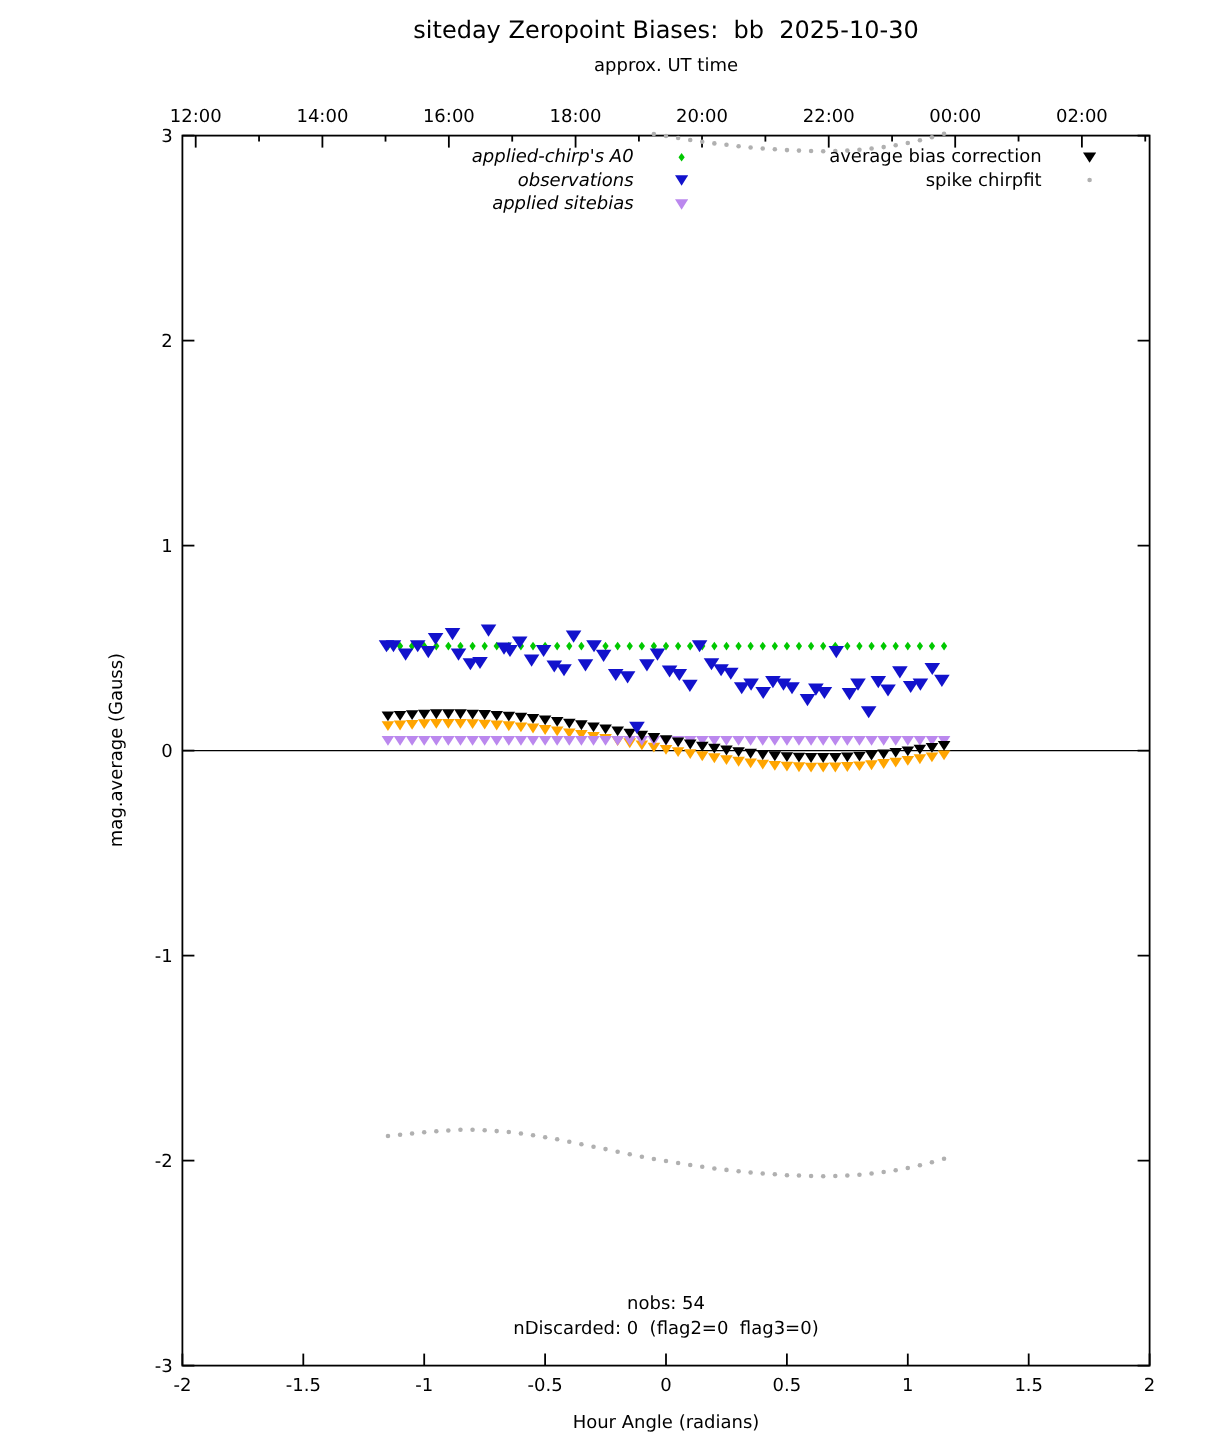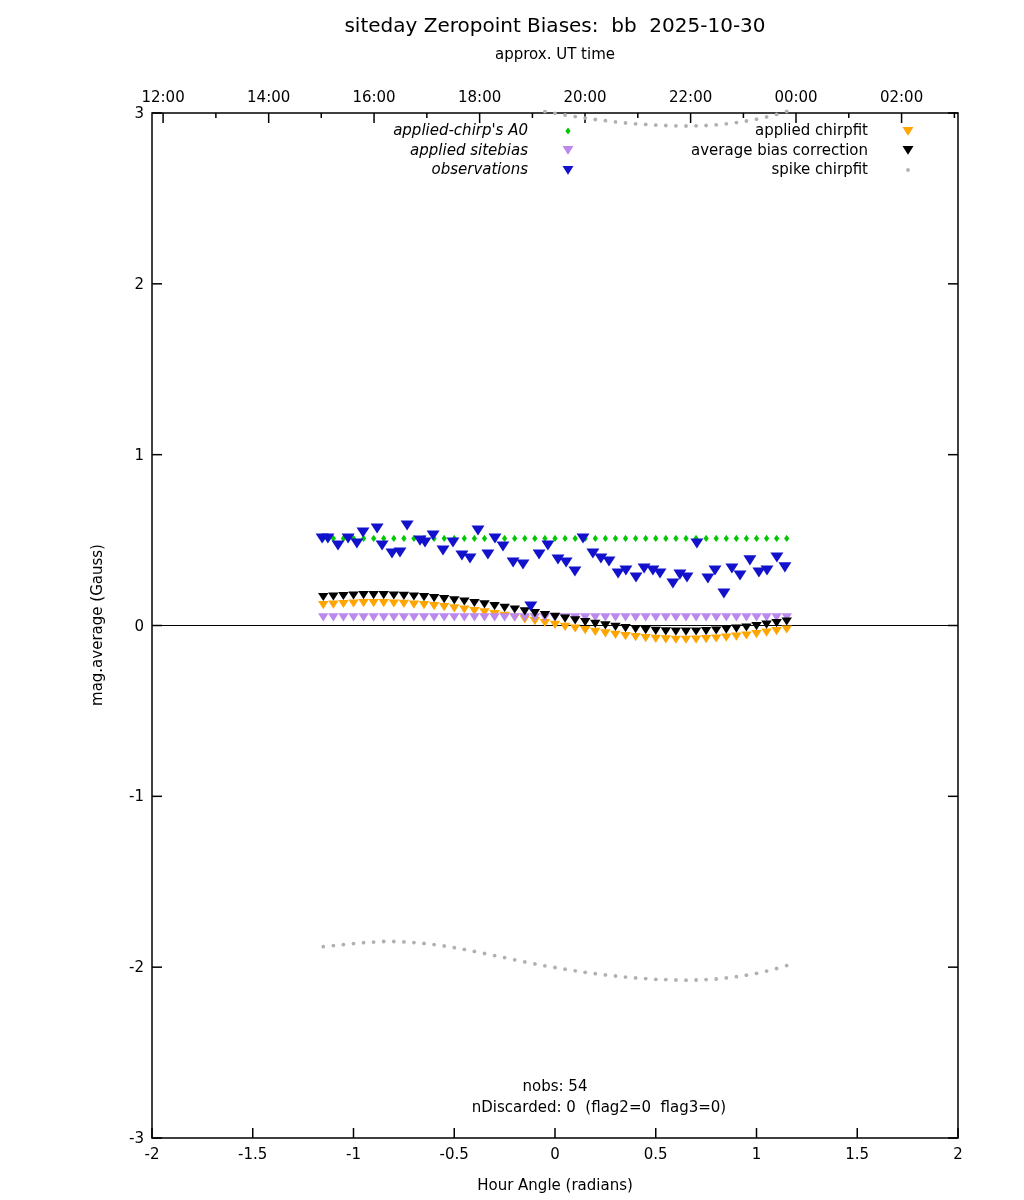--- a/index.html
+++ b/index.html
@@ -6,21 +6,21 @@
   #page{position:relative;width:1024px;height:1200px;background:#fff;
         font-family:"DejaVu Sans","Liberation Sans",sans-serif;color:#000;overflow:hidden;}
   .abs{position:absolute;}
   .ctr{left:152px;width:806px;text-align:center;}
   #title{top:13px;font-size:20px;font-weight:400;white-space:pre;}
   #x2label{top:45px;font-size:15px;}
   #xlabel{top:1176px;font-size:15px;}
   #ylabel{left:97px;top:625px;transform:translate(-50%,-50%) rotate(-90deg);
           font-size:15px;white-space:nowrap;}
   #nobs{top:1077px;font-size:15px;white-space:pre;}
-  #ndisc{top:1098px;font-size:15px;white-space:pre;padding-left:44px;}
+  #ndisc{top:1098px;font-size:15px;white-space:pre;}
   #chart-svg{left:0;top:0;}
   .legend-col{position:absolute;top:121px;width:287px;}
   .legend-row{position:relative;height:19.5px;}
   .legend-label{position:absolute;right:59px;top:0;font-size:15px;line-height:19.5px;white-space:nowrap;}
   .legend-marker{position:absolute;right:4px;top:0;width:30px;height:19.5px;
                  display:flex;align-items:center;justify-content:center;}
   #legend-left{left:300px;font-style:italic;}
   #legend-right{left:640px;}
 </style>
 </head>
@@ -441,45 +441,37 @@
   <div id="legend-left" class="legend-col">
       <div class="legend-row">
         <span class="legend-label">applied-chirp's A0</span>
         <span class="legend-marker">
           <svg width="18" height="14">
             <path d="M 9 3.4 L 11.6 7 L 9 10.6 L 6.4 7 Z" fill="#00c800"></path>
           </svg>
         </span>
       </div>
       <div class="legend-row">
+        <span class="legend-label">observations</span>
+        <span class="legend-marker">
+          <svg width="18" height="14">
+            <path d="M 3.5 3.1 L 14.5 3.1 L 9.0 11.7 Z" fill="#1212cc"></path>
+          </svg>
+        </span>
+      </div>
+      <div class="legend-row">
         <span class="legend-label">applied sitebias</span>
         <span class="legend-marker">
           <svg width="18" height="14">
             <path d="M 3.5 3.1 L 14.5 3.1 L 9.0 11.7 Z" fill="#bb88ee"></path>
           </svg>
         </span>
       </div>
-      <div class="legend-row">
-        <span class="legend-label">observations</span>
-        <span class="legend-marker">
-          <svg width="18" height="14">
-            <path d="M 3.5 3.1 L 14.5 3.1 L 9.0 11.7 Z" fill="#1212cc"></path>
-          </svg>
-        </span>
-      </div>
     </div>
   <div id="legend-right" class="legend-col">
-      <div class="legend-row">
-        <span class="legend-label">applied chirpfit</span>
-        <span class="legend-marker">
-          <svg width="18" height="14">
-            <path d="M 3.5 3.1 L 14.5 3.1 L 9.0 11.7 Z" fill="#ffa500"></path>
-          </svg>
-        </span>
-      </div>
       <div class="legend-row">
         <span class="legend-label">average bias correction</span>
         <span class="legend-marker">
           <svg width="18" height="14">
             <path d="M 3.5 3.1 L 14.5 3.1 L 9.0 11.7 Z" fill="#000000"></path>
           </svg>
         </span>
       </div>
       <div class="legend-row">
         <span class="legend-label">spike chirpfit</span>

